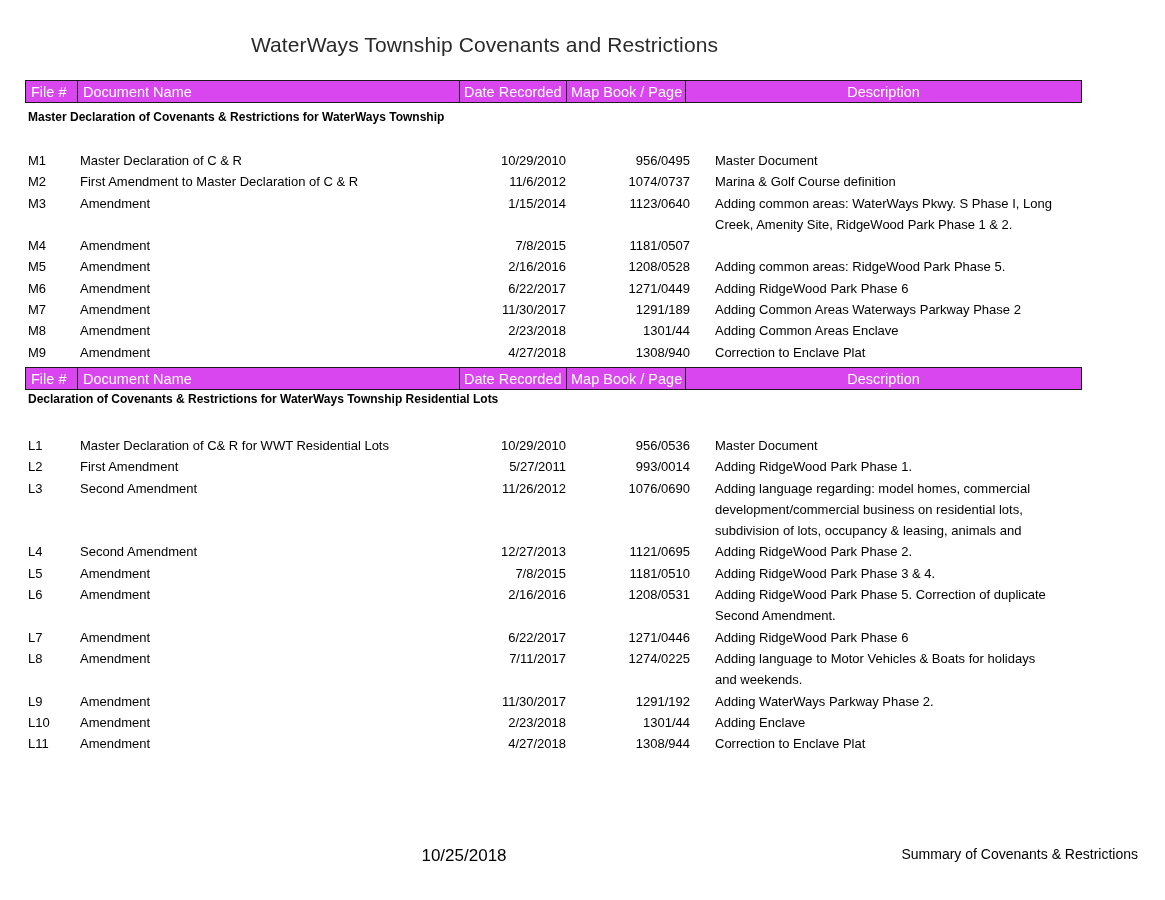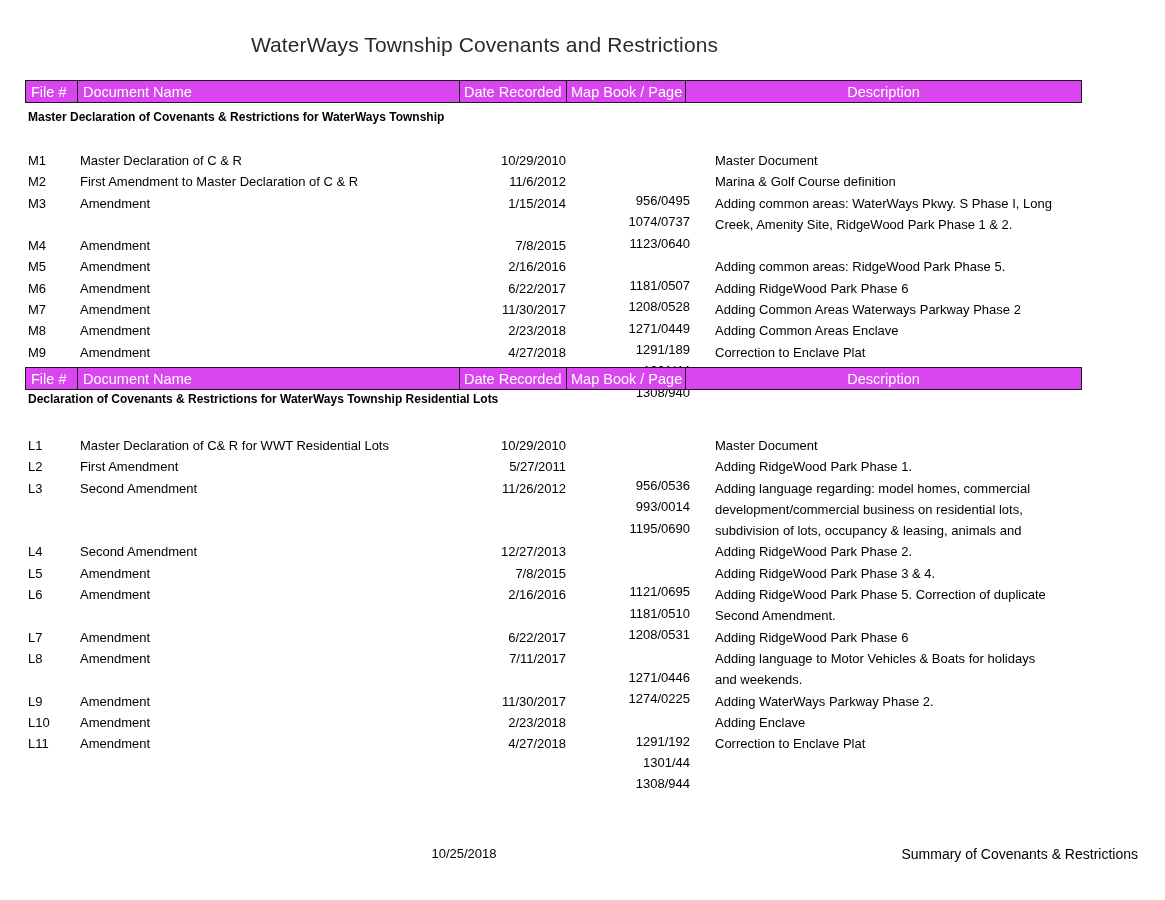--- a/index.html
+++ b/index.html
@@ -89,31 +89,31 @@
     line-height: 21.3px;
   }
   .row .col {
     position: absolute;
     top: 0;
     white-space: nowrap;
   }
   .col-file { left: 3px; width: 50px; text-align: left; }
   .col-name { left: 55px; width: 380px; text-align: left; }
   .col-date { left: 428px; width: 113px; text-align: right; }
-  .col-map  { left: 545px; width: 120px; text-align: right; margin-top: 40px; }
+  .col-map  { left: 545px; width: 120px; text-align: right; }
   .col-desc { left: 690px; width: 400px; text-align: left; white-space: nowrap; }
   .desc-cont { left: 690px; width: 400px; text-align: left; white-space: nowrap; }
 
   .footer-left {
     position: absolute;
     top: 846px;
     left: 0;
     width: 928px;
     text-align: center;
-    font-size: 13px;
+    font-size: 17px;
   }
   .footer-right {
     position: absolute;
     top: 846px;
     right: 27px;
     font-size: 14px;
     text-align: right;
   }
 </style>
 </head>
@@ -223,21 +223,21 @@
         <span class="col col-file">L2</span>
         <span class="col col-name">First Amendment</span>
         <span class="col col-date">5/27/2011</span>
         <span class="col col-map">993/0014</span>
         <span class="col col-desc">Adding RidgeWood Park Phase 1.</span>
       </div>
       <div class="row">
         <span class="col col-file">L3</span>
         <span class="col col-name">Second Amendment</span>
         <span class="col col-date">11/26/2012</span>
-        <span class="col col-map">1195/0690</span>
+        <span class="col col-map">1076/0690</span>
         <span class="col col-desc">Adding language regarding: model homes, commercial</span>
       </div>
       <div class="row">
         <span class="col desc-cont">development/commercial business on residential lots,</span>
       </div>
       <div class="row">
         <span class="col desc-cont">subdivision of lots, occupancy &amp; leasing, animals and</span>
       </div>
       <div class="row">
         <span class="col col-file">L4</span>

